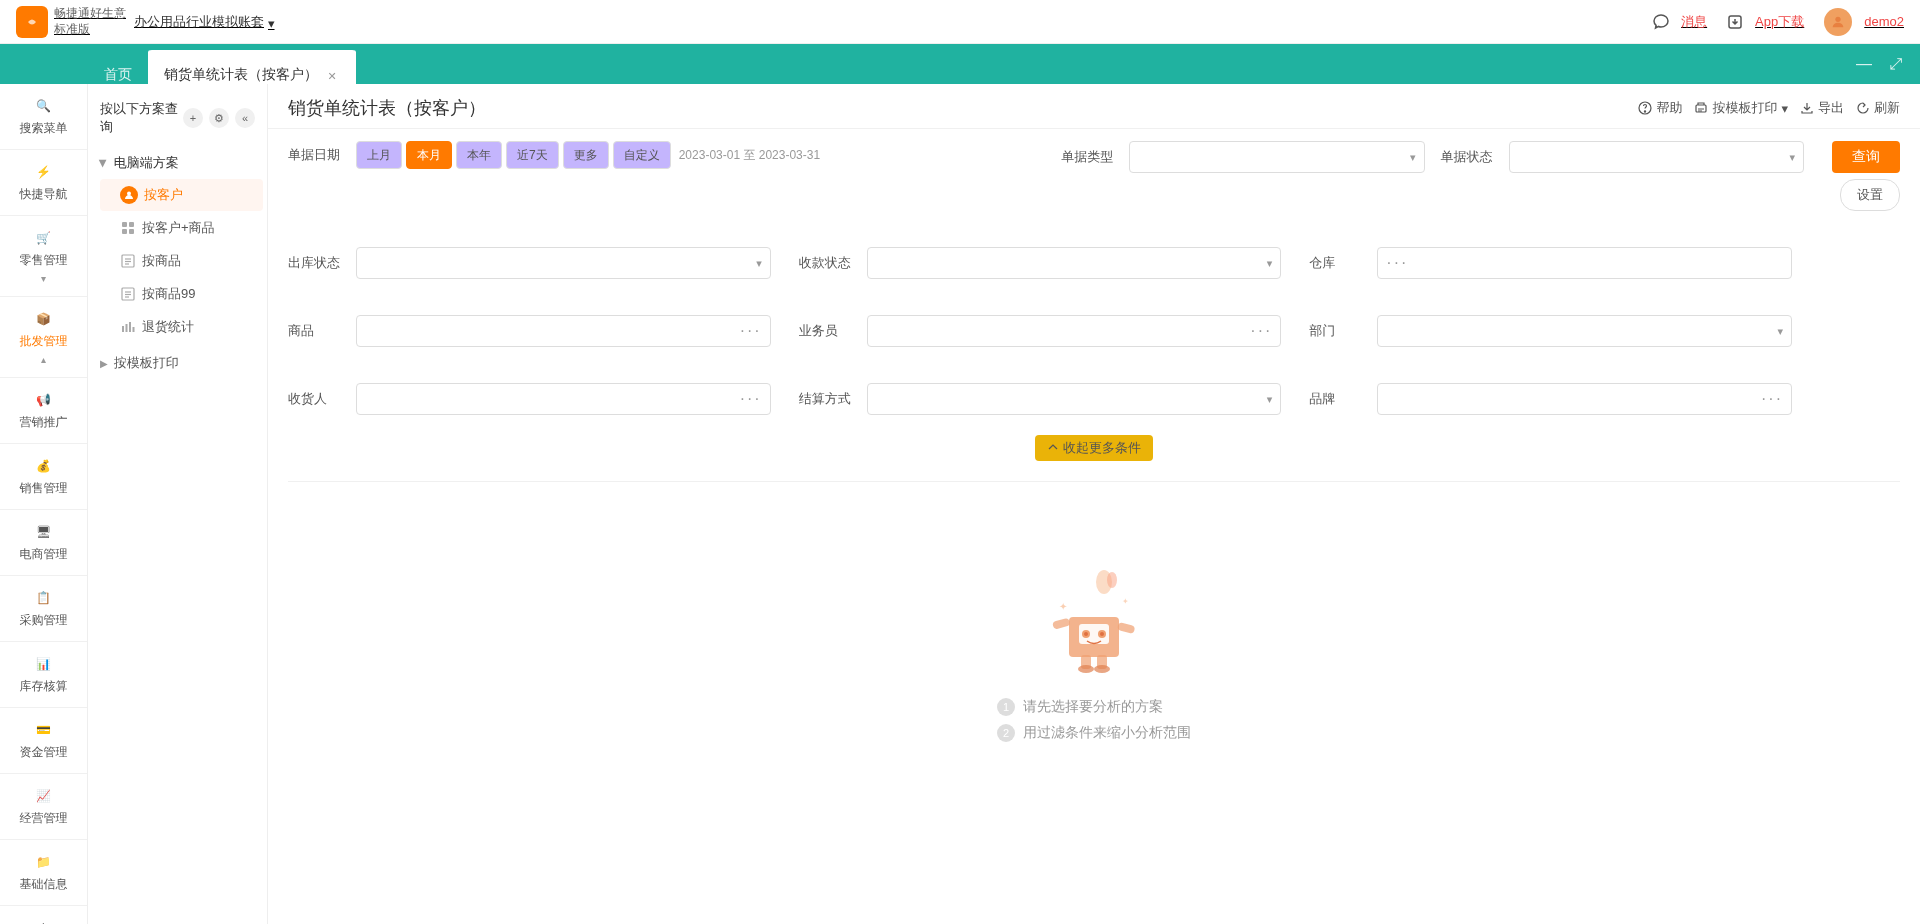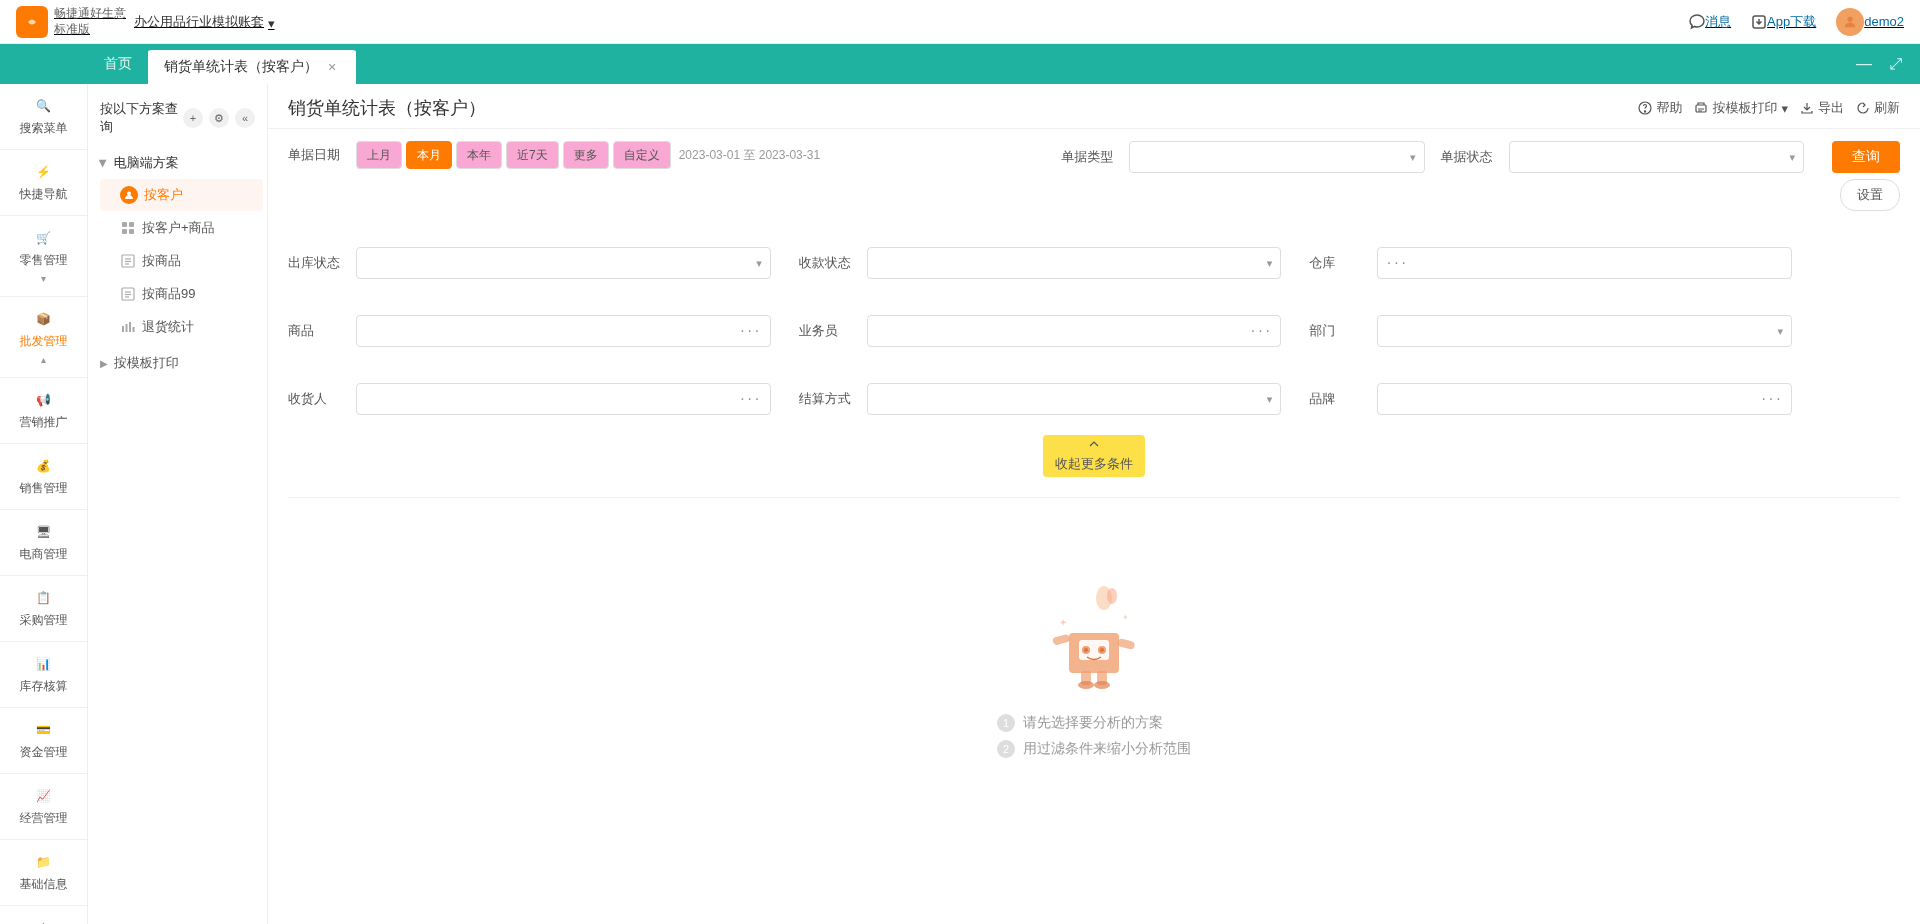--- a/index.html
+++ b/index.html
@@ -47,23 +47,23 @@
       line-height: 1.3;
     }
     .top-header-right {
       display: flex;
       align-items: center;
       gap: 20px;
     }
     .header-btn {
       display: flex;
       align-items: center;
-      gap: 0;
-      font-size: 13px;
-      color: #0369a1;
+      gap: 12px;
+      font-size: 13px;
+      color: #ef4444;
       cursor: pointer;
     }
     .header-btn svg { width: 16px; height: 16px; }
     .avatar {
       width: 28px;
       height: 28px;
       border-radius: 50%;
       background: #f0a060;
       overflow: hidden;
       display: flex;
@@ -89,21 +89,21 @@
       height: 40px;
       background: #20b2a0;
       display: flex;
       align-items: center;
       padding-left: 88px;
       z-index: 99;
     }
     .tab-item {
       height: 40px;
       display: flex;
-      align-items: center;
+      align-items: flex-end;
       padding: 0 16px;
       font-size: 14px;
       color: rgba(255,255,255,0.85);
       cursor: pointer;
       gap: 6px;
     }
     .tab-item.active {
       background: #fff;
       color: #333;
       border-radius: 4px 4px 0 0;
@@ -339,21 +339,21 @@
     .filter-control-arrow { color: #999; font-size: 11px; }
     .filter-control-dots { color: #999; font-size: 16px; letter-spacing: 2px; }
     .date-quick-btn {
       height: 28px;
       padding: 0 10px;
       border: 1px solid #ddd;
       border-radius: 4px;
       font-size: 12px;
       color: #555;
       cursor: pointer;
-      background: #f9a8d4;
+      background: #c4b5fd;
       display: flex; align-items: center;
     }
     .date-quick-btn.active {
       background: #ff7a00;
       border-color: #ff7a00;
       color: #fff;
     }
 
     
     .query-btn {
@@ -386,22 +386,21 @@
     }
     .collapse-btn {
       display: flex;
       align-items: center;
       gap: 4px;
       font-size: 13px;
       color: #555;
       cursor: pointer;
       padding: 4px 12px;
       border-radius: 4px;
-      background: #fde047;
-      flex-direction: column;
+      background: #eab308;
     }
 
     
     .empty-state {
       display: flex;
       flex-direction: column;
       align-items: center;
       justify-content: center;
       padding: 80px 0;
       gap: 16px;

